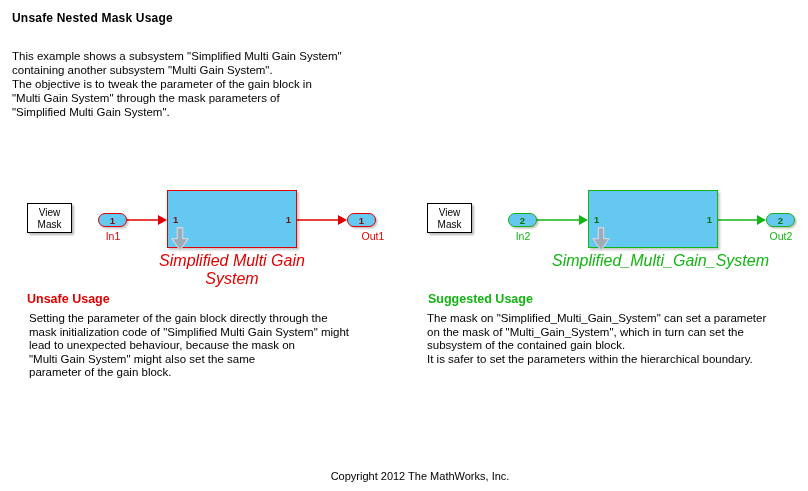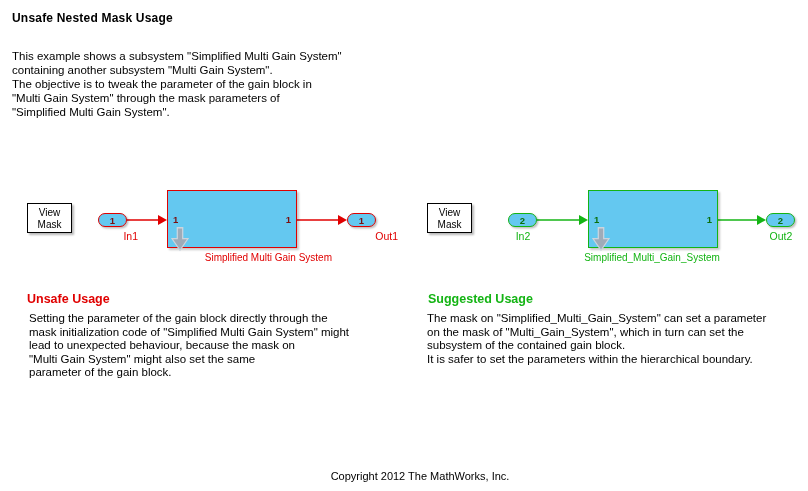--- a/index.html
+++ b/index.html
@@ -22,23 +22,23 @@
   .suggested .pill, .suggested .port-num{color:#0b6f0b;font-weight:bold;}
   .subsys{width:130px;height:58px;background:var(--block-fill);box-sizing:border-box;
           box-shadow:2px 2px 2px rgba(0,0,0,0.22);}
   .unsafe .subsys{border:1.6px solid var(--unsafe-red);}
   .suggested .subsys{border:1.6px solid var(--suggested-green);}
   .port-num{position:absolute;font-size:9.5px;line-height:10px;top:24px;}
   .port-num.left{left:5px;}
   .port-num.right{right:5px;}
   .badge{position:absolute;left:3px;top:35px;width:18px;height:26px;}
   .port-label{font-size:10.5px;width:50px;text-align:center;}
-  .unsafe .port-label,.unsafe .block-label{color:var(--unsafe-red);text-align:right;}
+  .unsafe .port-label,.unsafe .block-label{color:var(--unsafe-red);}
   .suggested .port-label,.suggested .block-label{color:var(--suggested-green);text-align:center;}
-  .block-label{font-size:10px;width:200px;text-align:center;}
+  .block-label{font-size:16px;width:200px;text-align:center;font-style:italic;}
   .section-heading{font-size:12.5px;font-weight:bold;}
   .section-heading.unsafe-h{color:var(--unsafe-red);}
   .section-heading.suggested-h{color:var(--suggested-green);}
   .section-body{font-size:11.5px;line-height:13.5px;}
   .footer{left:16px;top:462px;width:808px;text-align:center;font-size:11px;margin-top:8px;}
   .stroke-unsafe{stroke:var(--unsafe-red);stroke-width:1.5;}
   .fill-unsafe{fill:var(--unsafe-red);}
   .stroke-suggested{stroke:var(--suggested-green);stroke-width:1.5;}
   .fill-suggested{fill:var(--suggested-green);}
   .badge-shape{fill:var(--badge-gray);stroke:#cbd5de;stroke-width:1.4;}

